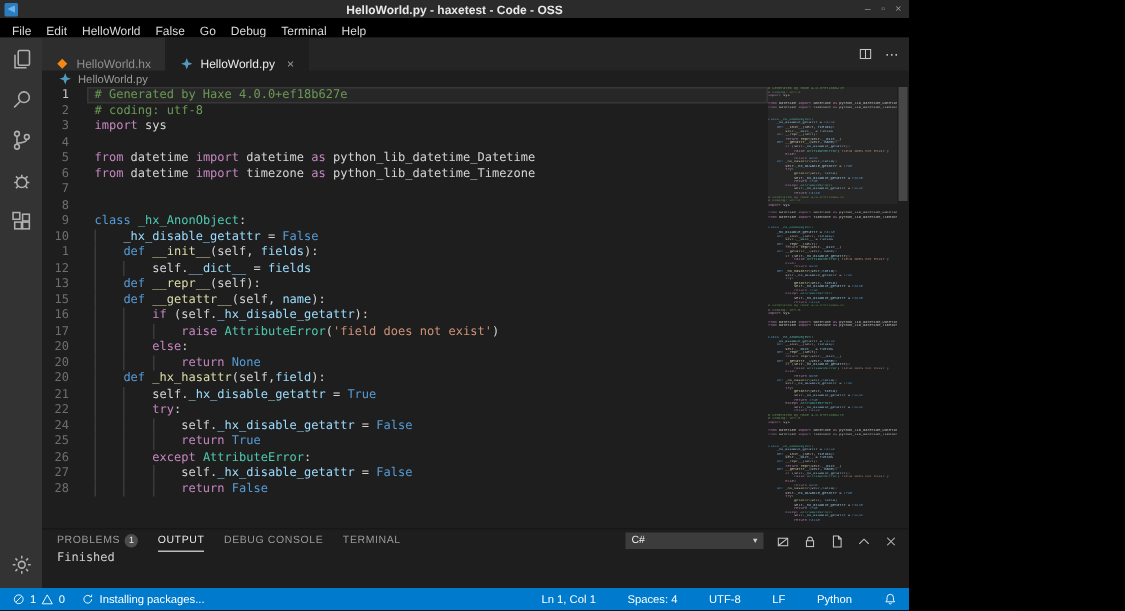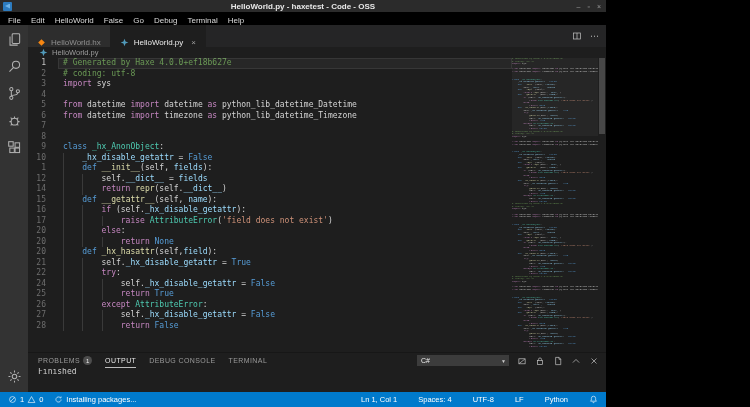--- a/index.html
+++ b/index.html
@@ -226,22 +226,22 @@
             </div>
             <div class="code-line">
               <div class="gutter">1</div>
               <div class="ltext"><span class="iguide" style="left:calc(5px + 0ch)"></span><span class="tk-tx">    </span><span class="tk-kd">def</span><span class="tk-tx"> </span><span class="tk-fn">__init__</span><span class="tk-tx">(self, </span><span class="tk-v">fields</span><span class="tk-tx">):</span></div>
             </div>
             <div class="code-line">
               <div class="gutter">12</div>
               <div class="ltext"><span class="iguide" style="left:calc(5px + 0ch)"></span><span class="iguide" style="left:calc(5px + 4ch)"></span><span class="tk-tx">        self.</span><span class="tk-v">__dict__</span><span class="tk-tx"> = </span><span class="tk-v">fields</span></div>
             </div>
             <div class="code-line">
-              <div class="gutter">14</div>
-              <div class="ltext"><span class="iguide" style="left:calc(5px + 0ch)"></span><span class="iguide" style="left:calc(5px + 4ch)"></span><span class="tk-tx">        </span><span class="tk-kw">return</span><span class="tk-tx"> </span><span class="tk-fn">repr</span><span class="tk-tx">(self.</span><span class="tk-v">__dict__</span><span class="tk-tx">)</span></div>
+              <div class="gutter">13</div>
+              <div class="ltext"><span class="iguide" style="left:calc(5px + 0ch)"></span><span class="tk-tx">    </span><span class="tk-kd">def</span><span class="tk-tx"> </span><span class="tk-fn">__repr__</span><span class="tk-tx">(self):</span></div>
             </div>
             <div class="code-line">
               <div class="gutter">15</div>
               <div class="ltext"><span class="iguide" style="left:calc(5px + 0ch)"></span><span class="tk-tx">    </span><span class="tk-kd">def</span><span class="tk-tx"> </span><span class="tk-fn">__getattr__</span><span class="tk-tx">(self, </span><span class="tk-v">name</span><span class="tk-tx">):</span></div>
             </div>
             <div class="code-line">
               <div class="gutter">16</div>
               <div class="ltext"><span class="iguide" style="left:calc(5px + 0ch)"></span><span class="iguide" style="left:calc(5px + 4ch)"></span><span class="tk-tx">        </span><span class="tk-kw">if</span><span class="tk-tx"> (self.</span><span class="tk-v">_hx_disable_getattr</span><span class="tk-tx">):</span></div>
             </div>
             <div class="code-line">

